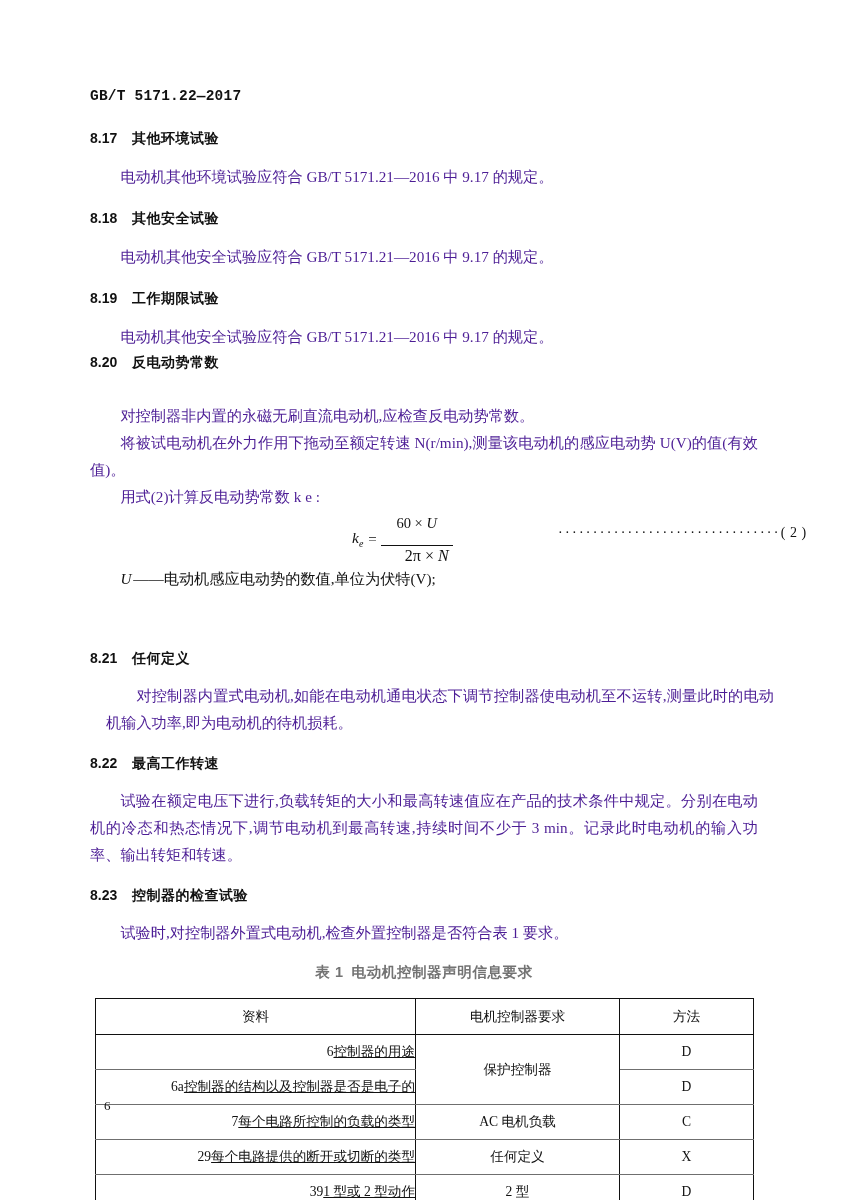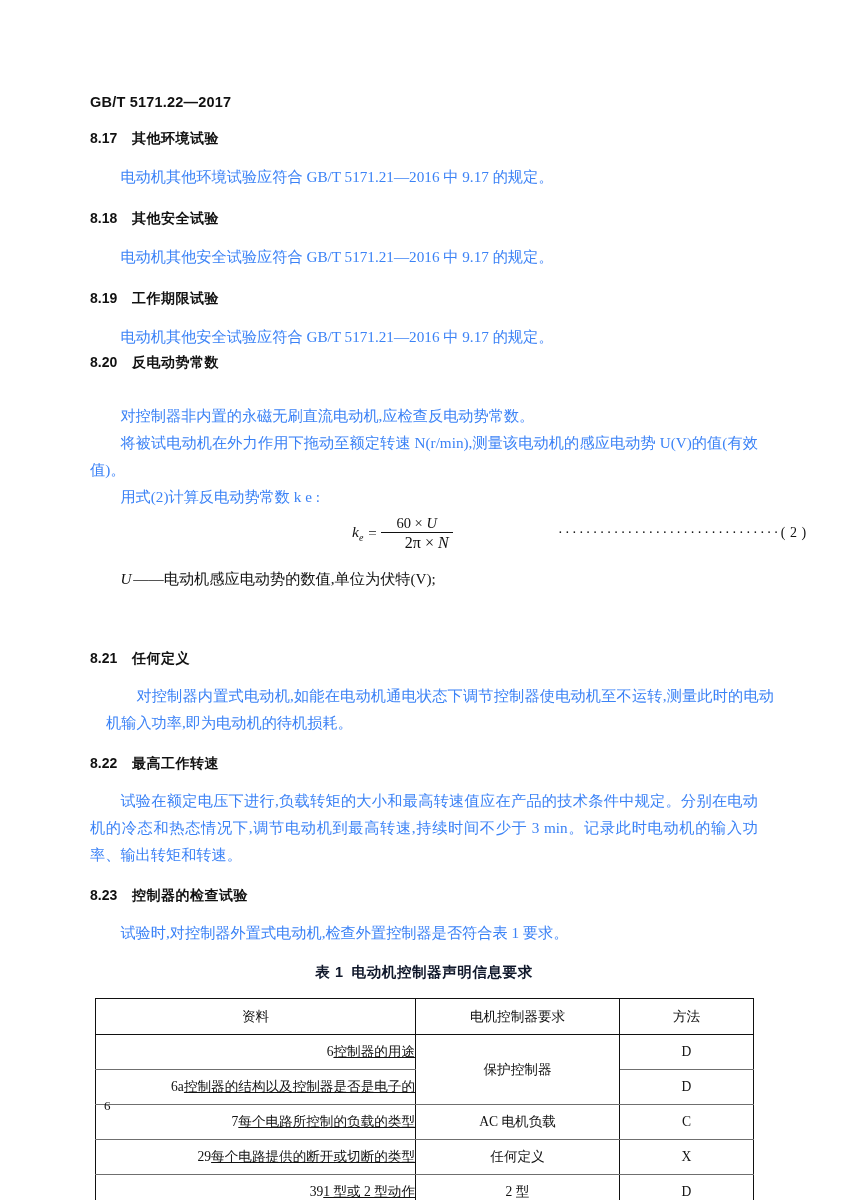--- a/index.html
+++ b/index.html
@@ -20,22 +20,22 @@
     left: 0; top: 0;
     width: 848px;
     height: 1200px;
     background: #ffffff;
   }
 
   
   .running-header {
     position: absolute;
     left: 90px;
-    top: 94px;
-    font-family: Liberation Sans, sans-serif;
+    top: 88px;
+    font-family: Liberation Mono, monospace;
     font-weight: bold;
     font-size: 14.5px;
     letter-spacing: 0.2px;
     color: #111;
     white-space: nowrap;
   }
 
   
   .content {
     position: absolute;
@@ -61,21 +61,21 @@
     letter-spacing: 0.5px;
   }
 
   .para {
     font-family: "Liberation Serif", "DejaVu Serif", serif;
     font-size: 15.2px;
     line-height: 27px;
     text-align: justify;
     text-justify: inter-ideograph;
     margin: 0;
-    color: #3b82f6;
+    color: #4c1d95;
   }
   .para.indent {
     text-indent: 2em;
   }
 
   
   .blk-8-17-head { position: absolute; left: 0;  top: 0px;   }
   .blk-8-17-p    { position: absolute; left: 0;  top: 33px;  width: 668px; }
   .blk-8-18-head { position: absolute; left: 0;  top: 80px;  }
   .blk-8-18-p    { position: absolute; left: 0;  top: 113px; width: 668px; }
@@ -125,21 +125,21 @@
     padding: 0 4px 0 2px;
     font-size: 15px;
   }
   .frac {
     display: inline-flex;
     flex-direction: column;
     text-align: center;
     vertical-align: middle;
   }
   .frac .num-part {
-    padding: 0 4px 0 4px;
+    padding: 0 4px 13px 4px;
     font-size: 14.5px;
     border-bottom: 1.1px solid #111;
     line-height: 17px;
   }
   .frac .den-part {
     padding: 1px 4px 0 4px;
     font-size: 16px;
     line-height: 17px;
     margin-left: 20px;
   }
@@ -170,21 +170,21 @@
   }
   .where-item i { font-style: italic; padding-right: 2px; }
 
   
   .table-caption {
     text-align: center;
     font-family: "Liberation Sans", "DejaVu Sans", sans-serif;
     font-weight: bold;
     font-size: 14.5px;
     letter-spacing: 0.6px;
-    color: #0f172a;
+    color: #737373;
   }
   .table-caption .cap-no { padding-right: 8px; }
 
   
   table.t1 {
     border-collapse: collapse;
     width: 658px;
     table-layout: fixed;
     font-family: "Liberation Serif", "DejaVu Serif", serif;
     font-size: 13.6px;

